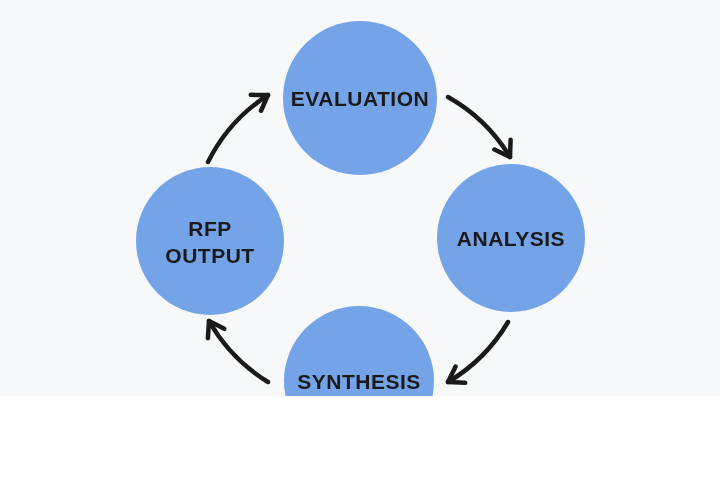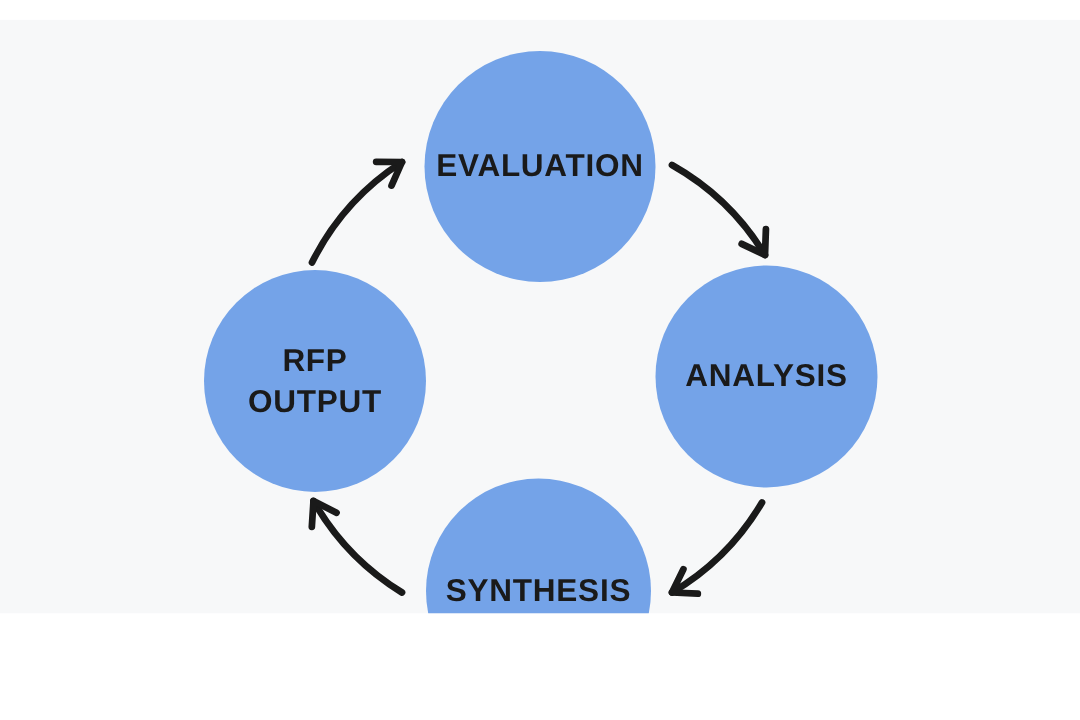--- a/index.html
+++ b/index.html
@@ -7,21 +7,20 @@
     padding: 0;
     background: #ffffff;
   }
   .stage {
     position: relative;
     width: 720px;
     height: 396px;
     overflow: hidden;
     font-family: "Liberation Sans", sans-serif;
     box-shadow: inset 0 0 10px rgba(255,255,255,0.9);
-    margin-top: 13px;
   }
   svg { display: block; }
   .node-label {
     font-family: "Liberation Sans", sans-serif;
     font-weight: 700;
     font-size: 21px;
     letter-spacing: 0.5px;
   }
   .arrow {
     fill: none;

